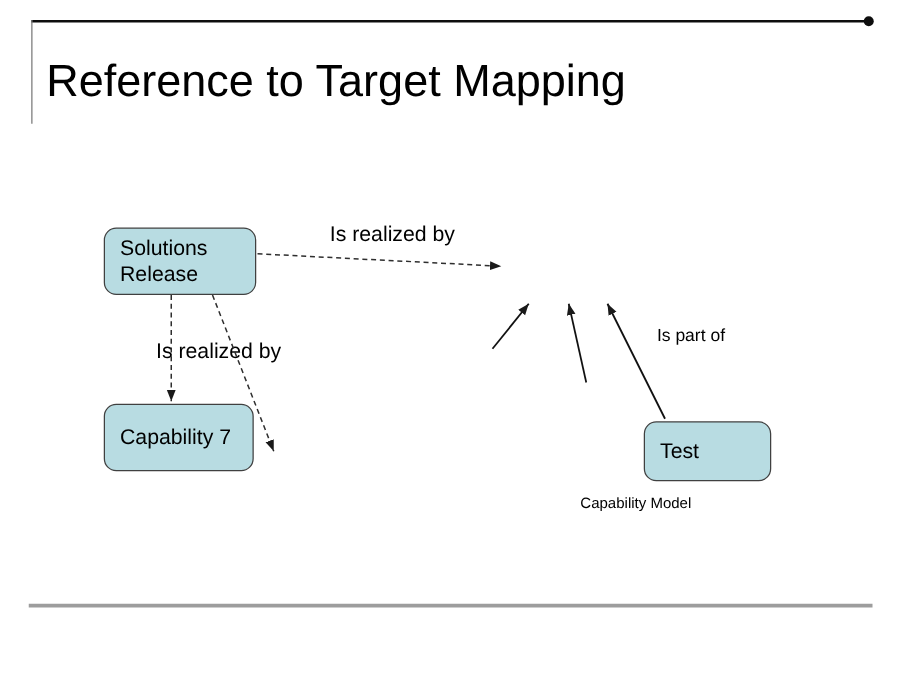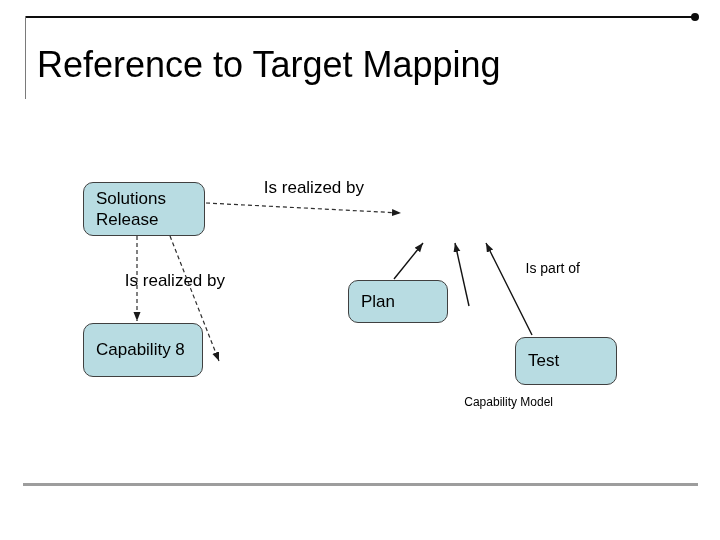--- a/index.html
+++ b/index.html
@@ -59,31 +59,28 @@
   <div class="left-rule"></div>
 
   <h1 class="title">Reference to Target Mapping</h1>
 
   <div class="node solutions">
     <span>Solutions</span>
     <span>Release</span>
   </div>
 
 
-  <div class="node plan">
-    <span>Plan</span>
-  </div>
 
 
   <div class="node test">
     <span>Test</span>
   </div>
 
   <div class="node cap1">
-    <span>Capability 8</span>
+    <span>Capability 7</span>
   </div>
 
 
   <div class="edge-label lbl-realized-top">Is realized by</div>
   <div class="edge-label lbl-realized-left">Is realized by</div>
   <div class="edge-label lbl-part-of">Is part of</div>
   <div class="edge-label lbl-cap-model">Capability Model</div>
 
   <svg class="connectors" width="720" height="540" viewBox="0 0 720 540">
     <defs>

